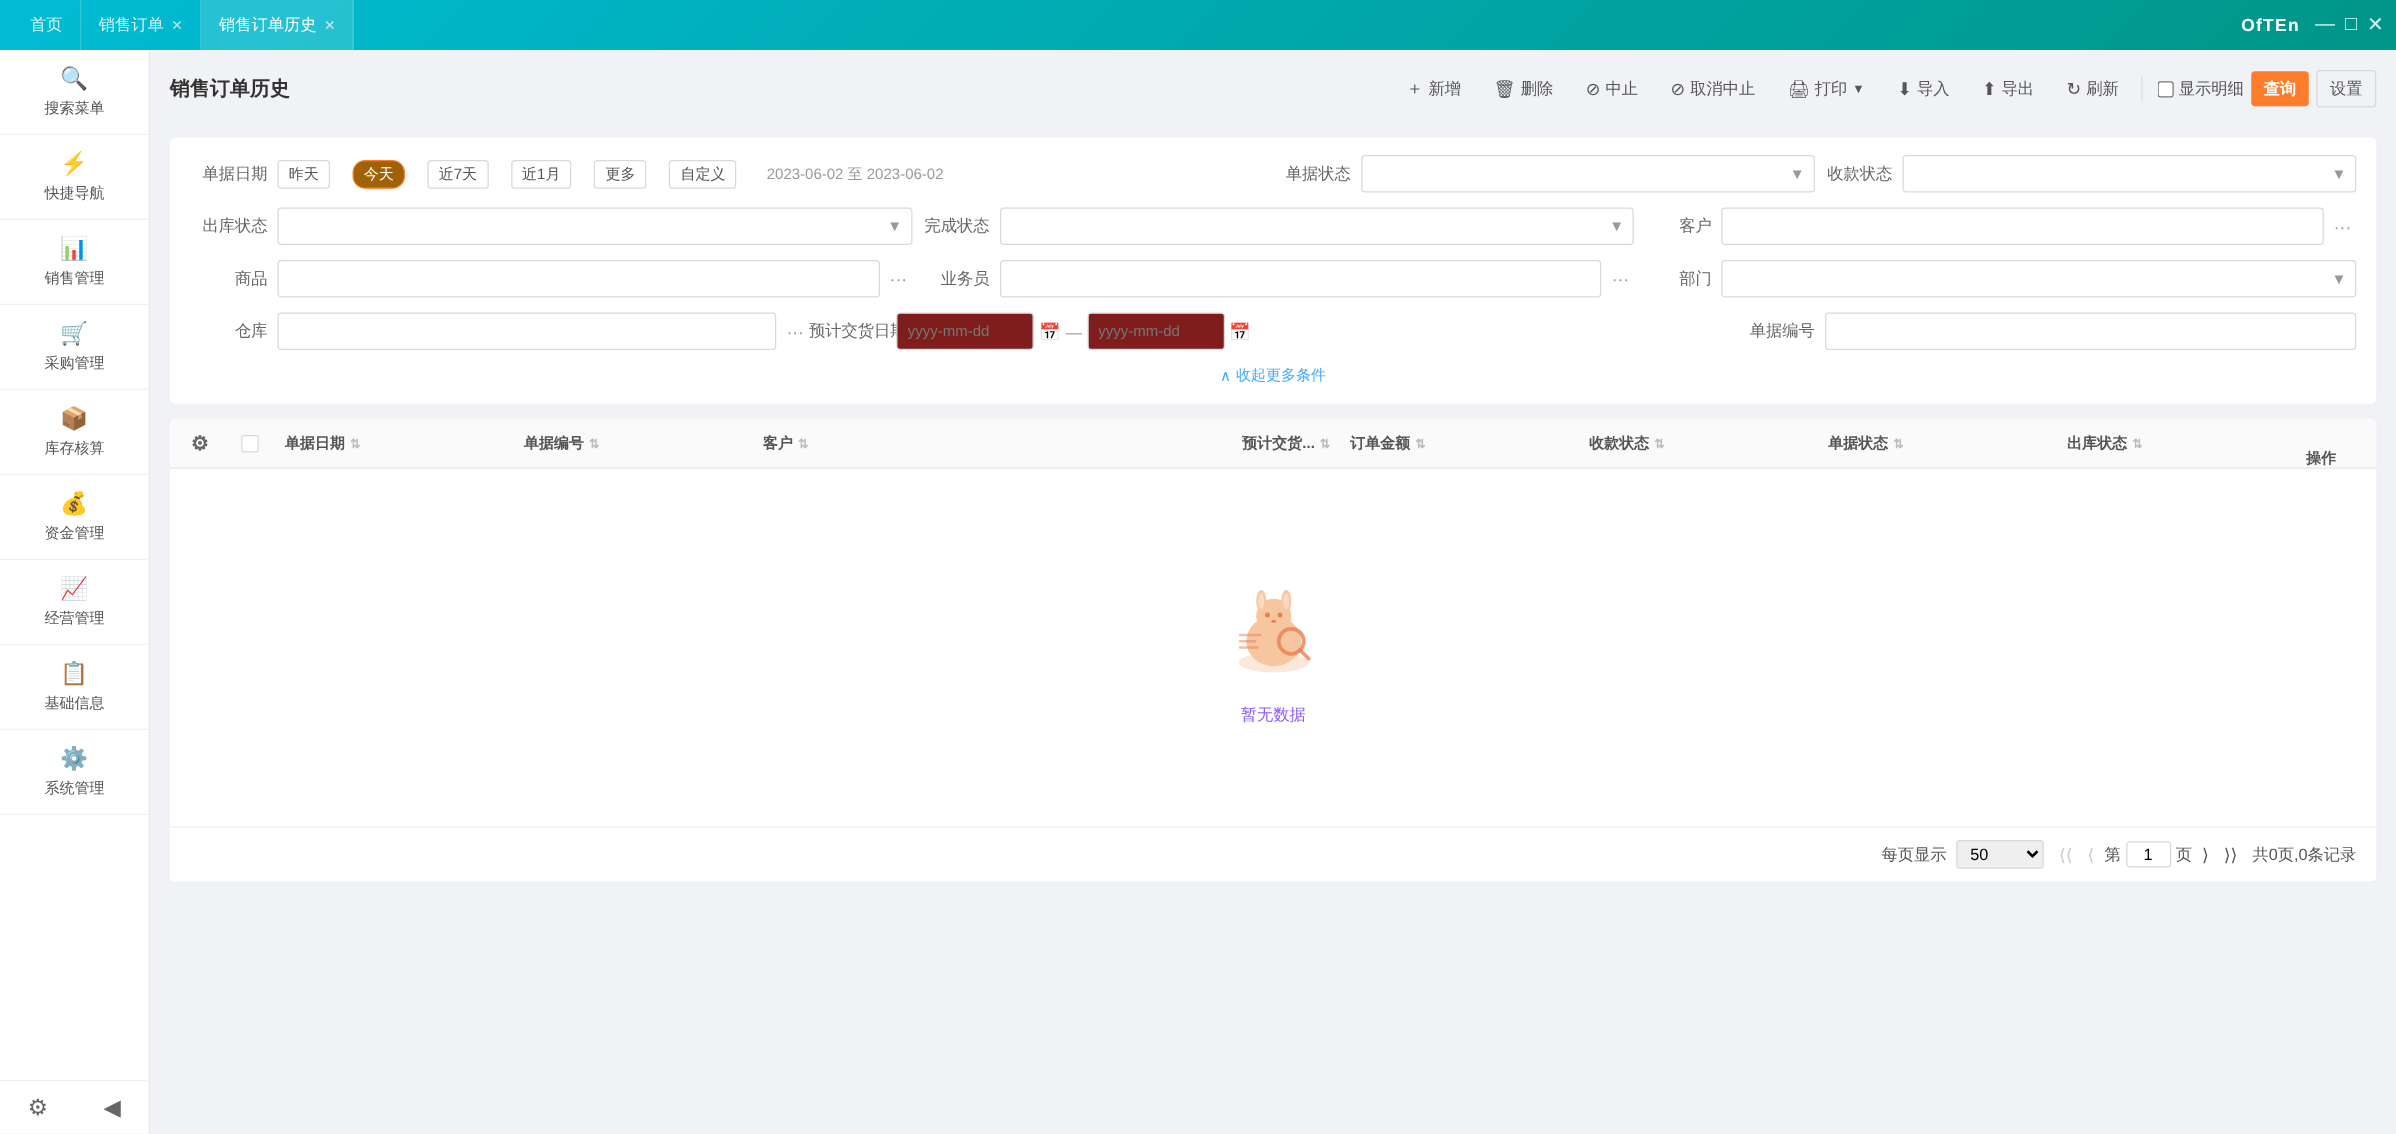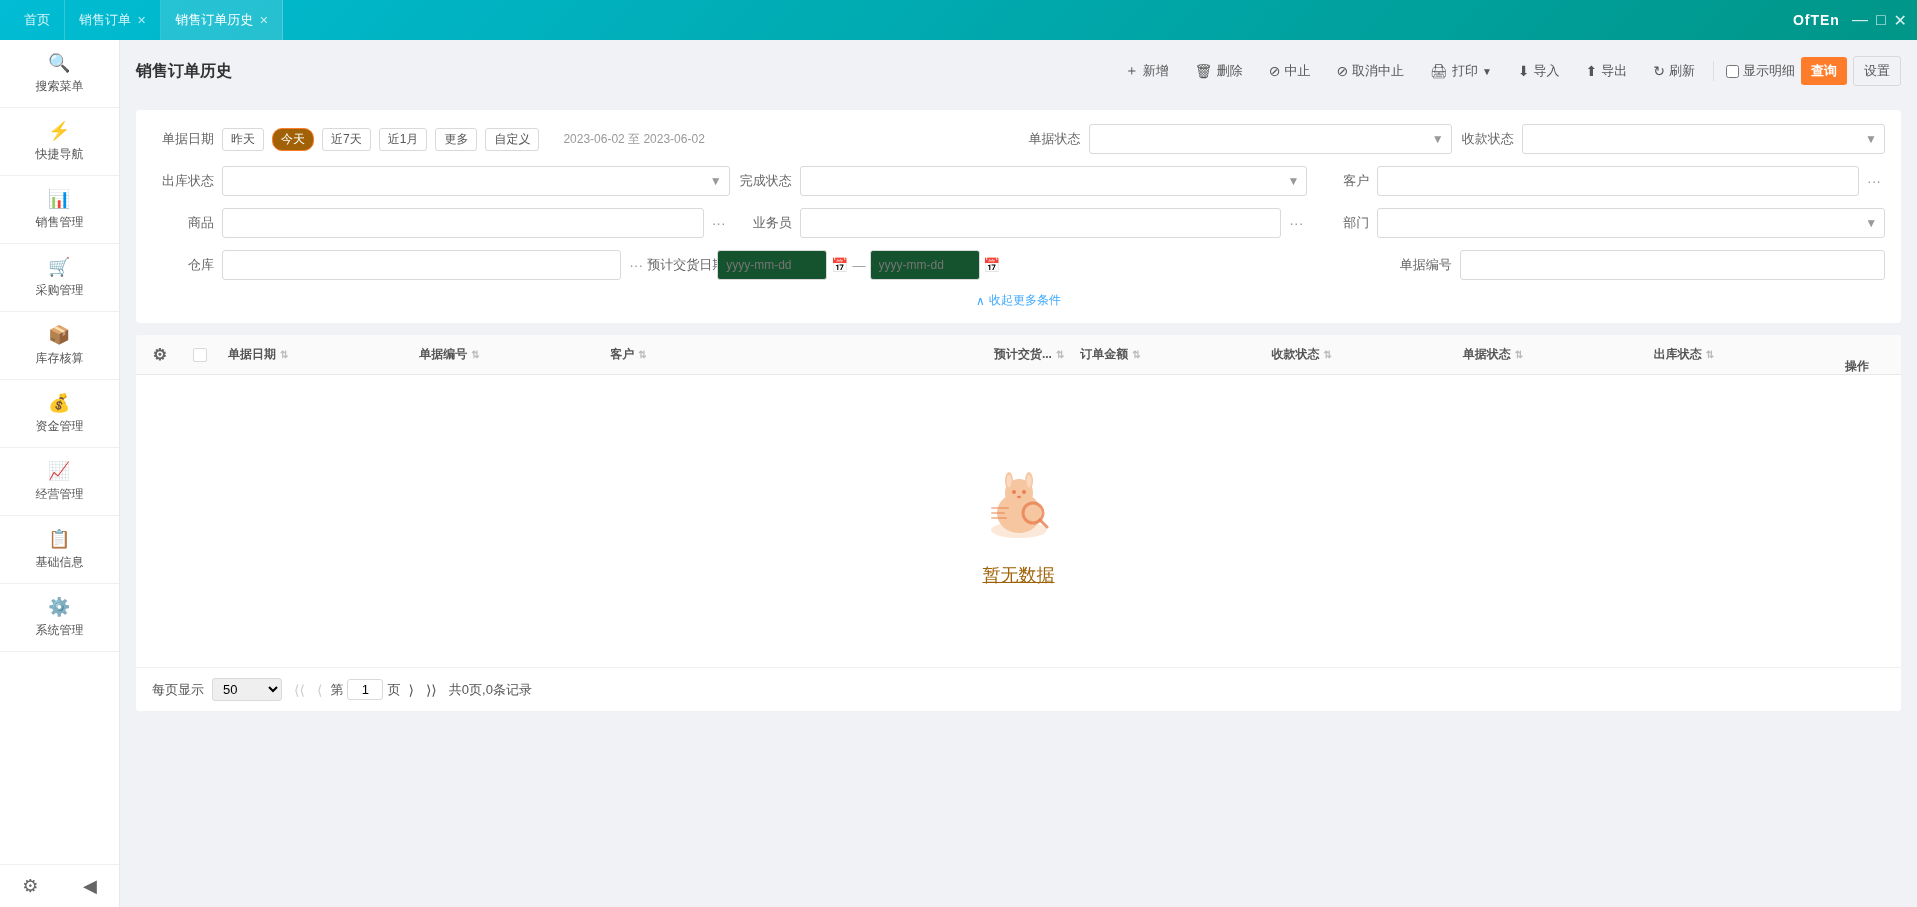--- a/index.html
+++ b/index.html
@@ -37,31 +37,31 @@
     .toolbar-divider { width: 1px; height: 20px; background: #ddd; margin: 0 2px; }
     .display-cols { display: flex; align-items: center; gap: 4px; color: #555; font-size: 13px; cursor: pointer; margin-left: 4px; }
 
     
     .filter-panel { background: #fff; border-radius: 4px; padding: 14px 16px; margin-bottom: 12px; }
     .filter-row { display: flex; align-items: center; gap: 0; margin-bottom: 12px; flex-wrap: wrap; }
     .filter-row:last-child { margin-bottom: 0; }
     .filter-item { display: flex; align-items: center; flex: 1; min-width: 300px; }
     .filter-label { color: #666; font-size: 13px; width: 70px; flex-shrink: 0; text-align: right; padding-right: 8px; white-space: nowrap; }
     .filter-control { flex: 1; display: flex; align-items: center; gap: 4px; }
-    .date-btns { display: flex; align-items: center; gap: 8px; }
+    .date-btns { display: flex; align-items: center; gap: 18px; }
     .date-btn { padding: 2px 8px; border: 1px solid #d9d9d9; border-radius: 3px; cursor: pointer; font-size: 12px; color: #555; background: #fff; }
     .date-btn.active { background: #a16207; color: #fff; border-color: #ff7c2a; border-radius: 10px; }
     .date-range { font-size: 12px; color: #999; margin-left: 20px; }
     .filter-select-wrap { flex: 1; position: relative; }
     .filter-select-wrap .dropdown-icon { position: absolute; right: 8px; top: 50%; transform: translateY(-50%); color: #999; font-size: 12px; }
     .filter-select-inner { border: 1px solid #d9d9d9; border-radius: 3px; padding: 4px 28px 4px 8px; font-size: 13px; color: #333; background: #fff; min-height: 30px; width: 100%; cursor: pointer; display: flex; align-items: center; }
     .filter-input { border: 1px solid #d9d9d9; border-radius: 3px; padding: 4px 8px; font-size: 13px; color: #333; background: #fff; min-height: 30px; flex: 1; outline: none; }
     .ellipsis-btn { color: #999; cursor: pointer; padding: 4px; font-size: 14px; }
     .date-input-wrap { display: flex; align-items: center; gap: 4px; flex: 1; }
-    .date-input { border: 1px solid #d9d9d9; border-radius: 3px; padding: 0 8px; font-size: 12px; color: #aaa; background: #14532d; min-height: 30px; width: 110px; outline: none; }
+    .date-input { border: 1px solid #d9d9d9; border-radius: 3px; padding: 0 8px; font-size: 12px; color: #aaa; background: #7f1d1d; min-height: 30px; width: 110px; outline: none; }
     .date-sep { color: #999; }
     .cal-icon { color: #ccc; font-size: 14px; cursor: pointer; }
     .collapse-btn { display: flex; align-items: center; justify-content: center; color: #40a9ff; font-size: 12px; cursor: pointer; margin-top: 4px; gap: 4px; }
 
     
     .table-wrap { background: #fff; border-radius: 4px; overflow: hidden; }
     .table-header-bar { display: flex; align-items: center; background: #fafafa; border-bottom: 1px solid #e8e8e8; padding: 0 4px; height: 40px; }
     .th { display: flex; align-items: center; padding: 0 8px; color: #555; font-size: 12px; font-weight: 600; white-space: nowrap; cursor: pointer; user-select: none; }
     .th .sort-icon { margin-left: 4px; font-size: 10px; color: #bbb; }
     .th-settings { width: 40px; justify-content: center; }
@@ -70,24 +70,24 @@
     .th-num { flex: 1; min-width: 140px; }
     .th-customer { flex: 1.5; min-width: 160px; }
     .th-delivery { flex: 1; min-width: 110px; justify-content: flex-end; }
     .th-amount { flex: 1; min-width: 100px; }
     .th-status { flex: 1; min-width: 90px; }
     .th-outstock { flex: 1; min-width: 90px; }
     .th-action { width: 60px; text-align: center; }
 
     
     .empty-state { display: flex; flex-direction: column; align-items: center; justify-content: center; padding: 80px 0; }
-    .empty-text { color: #a16207; font-size: 18px; text-decoration: underline; }
-
-    
-    .pagination { display: flex; align-items: center; justify-content: flex-start; padding: 10px 16px; background: #fff; border-top: 1px solid #f0f0f0; gap: 8px; }
+    .empty-text { color: #8b5cf6; font-size: 13px; }
+
+    
+    .pagination { display: flex; align-items: center; justify-content: flex-end; padding: 10px 16px; background: #fff; border-top: 1px solid #f0f0f0; gap: 8px; }
     .page-size-label { color: #555; font-size: 13px; }
     .page-size-select { border: 1px solid #d9d9d9; border-radius: 3px; padding: 2px 20px 2px 6px; font-size: 13px; cursor: pointer; }
     .page-nav { display: flex; align-items: center; gap: 4px; color: #555; font-size: 13px; }
     .page-btn { border: none; background: transparent; cursor: pointer; color: #555; font-size: 14px; padding: 2px 4px; }
     .page-btn:disabled { color: #ccc; cursor: default; }
     .page-input { width: 36px; border: 1px solid #d9d9d9; border-radius: 3px; text-align: center; padding: 2px 4px; font-size: 13px; }
     .total-records { color: #555; font-size: 13px; }
 
     
     .checkbox { width: 14px; height: 14px; border: 1px solid #d9d9d9; border-radius: 2px; background: #fff; cursor: pointer; }

